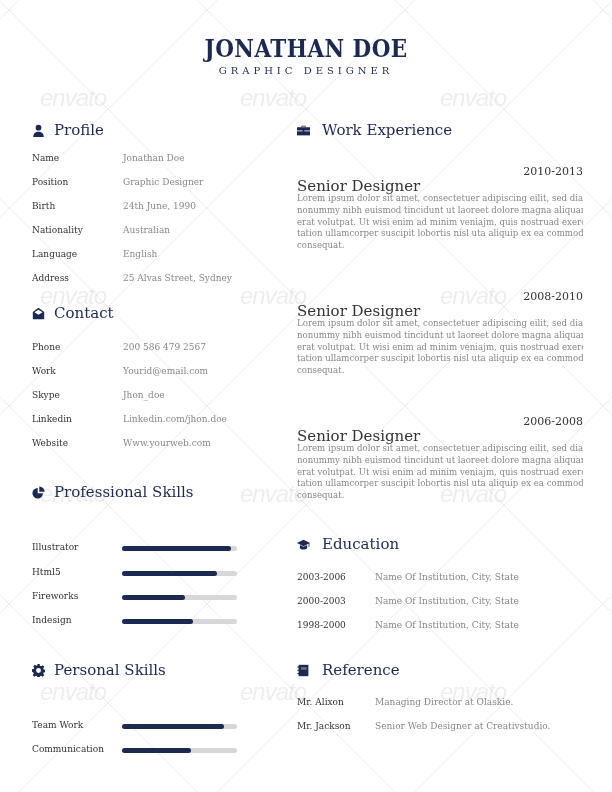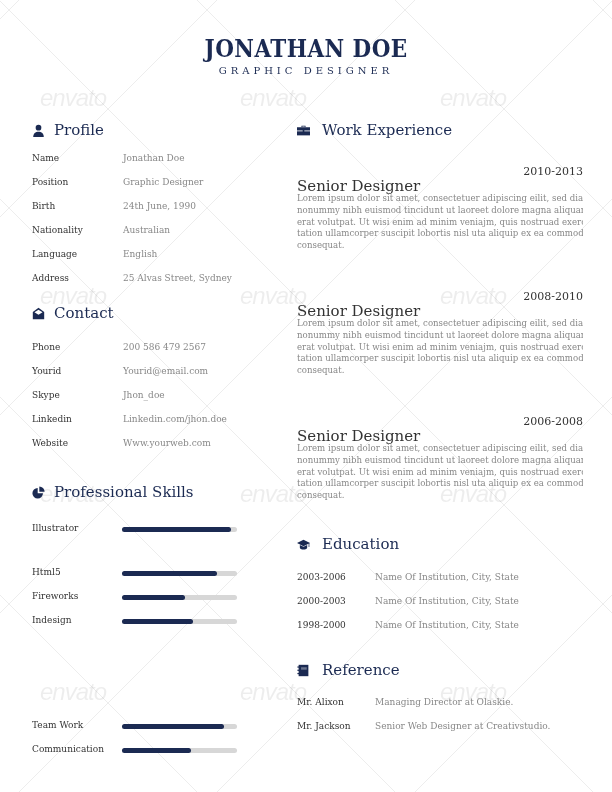--- a/index.html
+++ b/index.html
@@ -102,33 +102,33 @@
   <div class="kv" style="top:273px;"><span class="k">Address</span><span class="v">25 Alvas Street, Sydney</span></div>
 
   <div class="sec-title" style="left:32px;top:304px;">
     <svg viewBox="0 0 16 16">
         <path d="M8 1 1 6v9h14V6z"></path>
         <path d="M3 6.5 8 3.5l5 3L8 9.5z" fill="#fff"></path>
       </svg>
     <span>Contact</span>
   </div>
   <div class="kv" style="top:342px;"><span class="k">Phone</span><span class="v">200 586 479 2567</span></div>
-  <div class="kv" style="top:366px;"><span class="k">Yourid</span><span class="v">Yourid@email.com</span></div>
+  <div class="kv" style="top:366px;"><span class="k">Work</span><span class="v">Yourid@email.com</span></div>
   <div class="kv" style="top:390px;"><span class="k">Skype</span><span class="v">Jhon_doe</span></div>
   <div class="kv" style="top:414px;"><span class="k">Linkedin</span><span class="v">Linkedin.com/jhon.doe</span></div>
   <div class="kv" style="top:438px;"><span class="k">Website</span><span class="v">Www.yourweb.com</span></div>
 
   <div class="sec-title" style="left:32px;top:483px;">
     <svg viewBox="0 0 16 16">
         <path d="M7 2.5A6.5 6.5 0 1 0 13.5 9H7z"></path>
         <path d="M9 0.5V7h6.5A6.5 6.5 0 0 0 9 0.5z"></path>
       </svg>
     <span>Professional Skills</span>
   </div>
-  <div class="skill" style="top:523px;">
+  <div class="skill" style="top:542px;">
       <span class="lbl">Illustrator</span>
       <div class="track">
         <div class="fill" style="width: 95%;"></div>
       </div>
     </div>
   <div class="skill" style="top:567px;">
       <span class="lbl">Html5</span>
       <div class="track">
         <div class="fill" style="width: 83%;"></div>
       </div>
@@ -139,20 +139,26 @@
         <div class="fill" style="width: 55%;"></div>
       </div>
     </div>
   <div class="skill" style="top:615px;">
       <span class="lbl">Indesign</span>
       <div class="track">
         <div class="fill" style="width: 62%;"></div>
       </div>
     </div>
 
+  <div class="sec-title" style="left:32px;top:661px;">
+    <svg viewBox="0 0 16 16">
+        <path d="M6.6 0h2.8l.4 2.2 1.4.6 1.9-1.3 2 2-1.3 1.9.6 1.4 2.2.4v2.8l-2.2.4-.6 1.4 1.3 1.9-2 2-1.9-1.3-1.4.6-.4 2.2H6.6l-.4-2.2-1.4-.6-1.9 1.3-2-2 1.3-1.9-.6-1.4L0 9.4V6.6l2.2-.4.6-1.4-1.3-1.9 2-2 1.9 1.3 1.4-.6zM8 5a3 3 0 1 0 0 6 3 3 0 0 0 0-6z"></path>
+      </svg>
+    <span>Personal Skills</span>
+  </div>
   <div class="skill" style="top:720px;">
       <span class="lbl">Team Work</span>
       <div class="track">
         <div class="fill" style="width: 89%;"></div>
       </div>
     </div>
   <div class="skill" style="top:744px;">
       <span class="lbl">Communication</span>
       <div class="track">
         <div class="fill" style="width: 60%;"></div>

